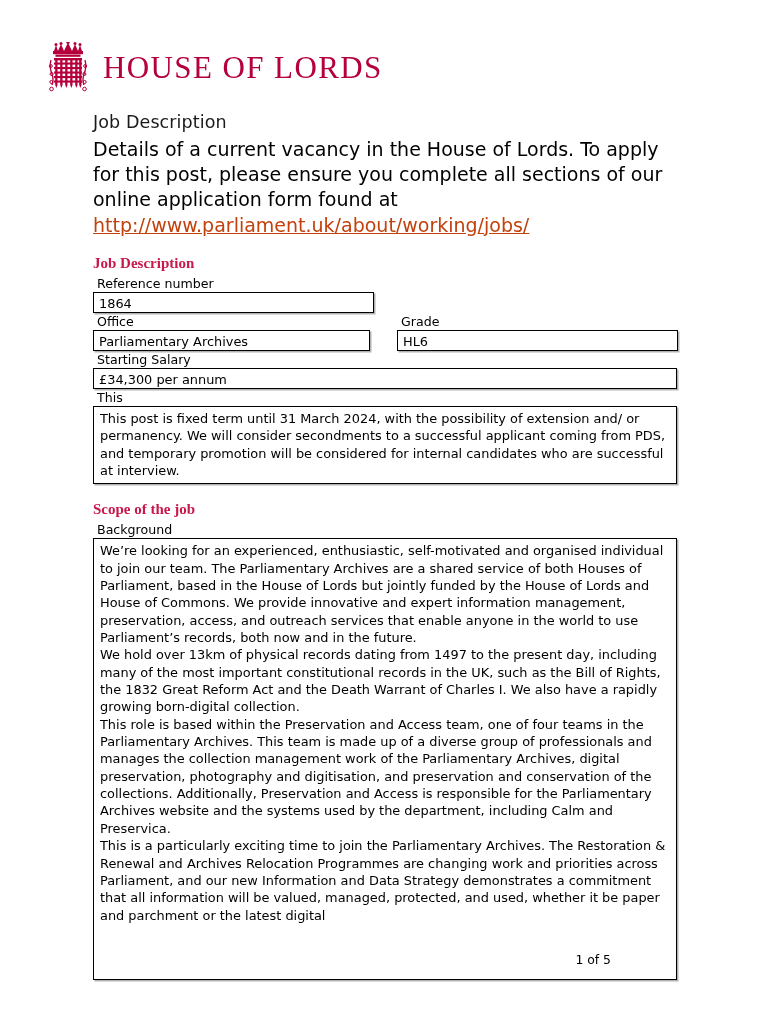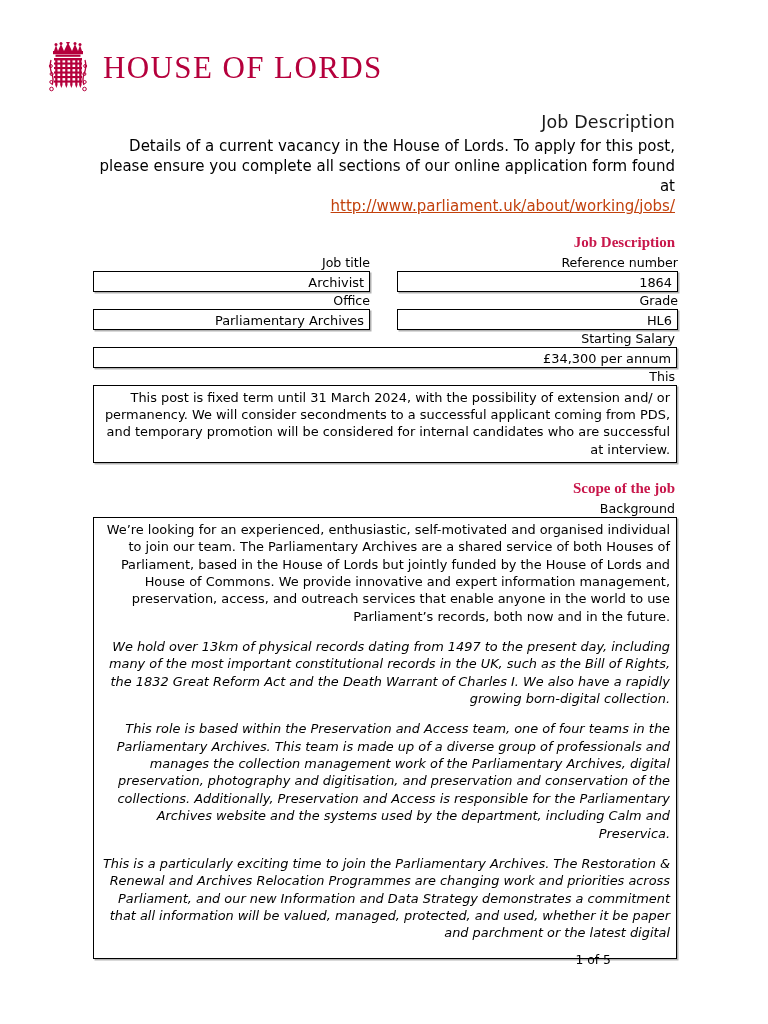--- a/index.html
+++ b/index.html
@@ -48,34 +48,33 @@
     line-height: 1;
     padding-bottom: 3px;
   }
 
   
   .content {
     position: absolute;
     left: 93px;
     top: 112px;
     width: 582px;
-    text-align: right;
   }
 
   .doc-title {
     font-size: 17.5px;
     font-weight: normal;
     color: #1a1a1a;
     margin: 0 0 3px 0;
     line-height: 1.25;
     letter-spacing: 0.1px;
   }
 
   .intro {
-    font-size: 15px;
+    font-size: 19px;
     line-height: 1.33;
     margin: 0;
     color: #000;
   }
   .intro a.url-link {
     color: #c2410c;
     text-decoration: underline;
   }
 
   .section-heading {
@@ -119,22 +118,20 @@
 
   .box-para {
     padding: 3px 6px 4px 6px;
     font-size: 12.9px;
     line-height: 1.345;
   }
   .box-para p {
     margin: 0;
   }
   .box-para p + p {
-    margin-top: 13px;
-    font-style: italic;
   }
 
   .clip-bottom {
     overflow: hidden;
   }
 
   
   .footer {
     position: absolute;
     left: 0;
@@ -207,24 +204,20 @@
 
   <div class="content">
 
     <h1 class="doc-title">Job Description</h1>
 
     <p class="intro"><span>Details of a current vacancy in the House of Lords. To apply for this post, please ensure you complete all sections of our online application form found at </span><br><a class="url-link" href="#">http://www.parliament.uk/about/working/jobs/</a></p>
 
     <div class="section-heading">Job Description</div>
 
     <div class="row2">
-      <div class="col-left">
-        <div class="field-label">Job title</div>
-        <div class="box box-single-line">Archivist</div>
-      </div>
       <div class="col-right">
         <div class="field-label">Reference number</div>
         <div class="box box-single-line">1864</div>
       </div>
     </div>
 
     <div class="row2">
       <div class="col-left">
         <div class="field-label">Office</div>
         <div class="box box-single-line">Parliamentary Archives</div>

